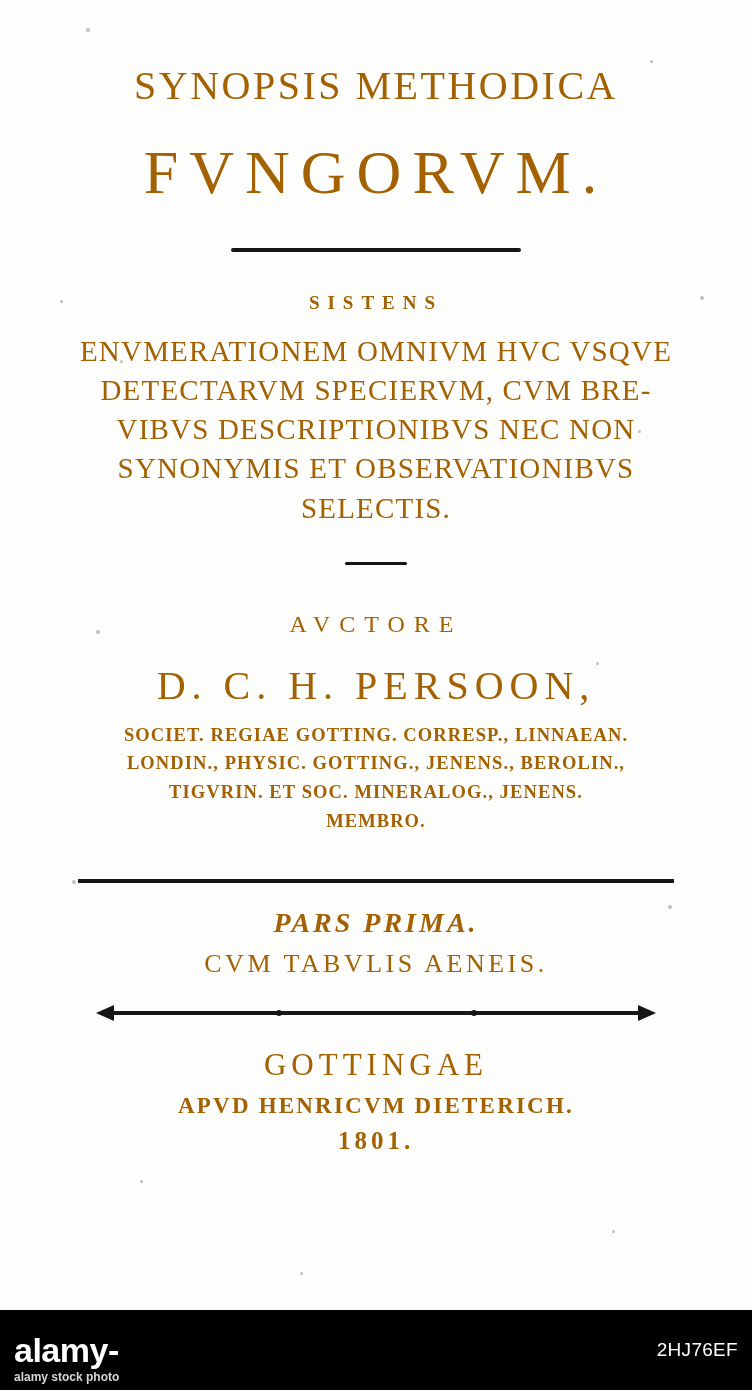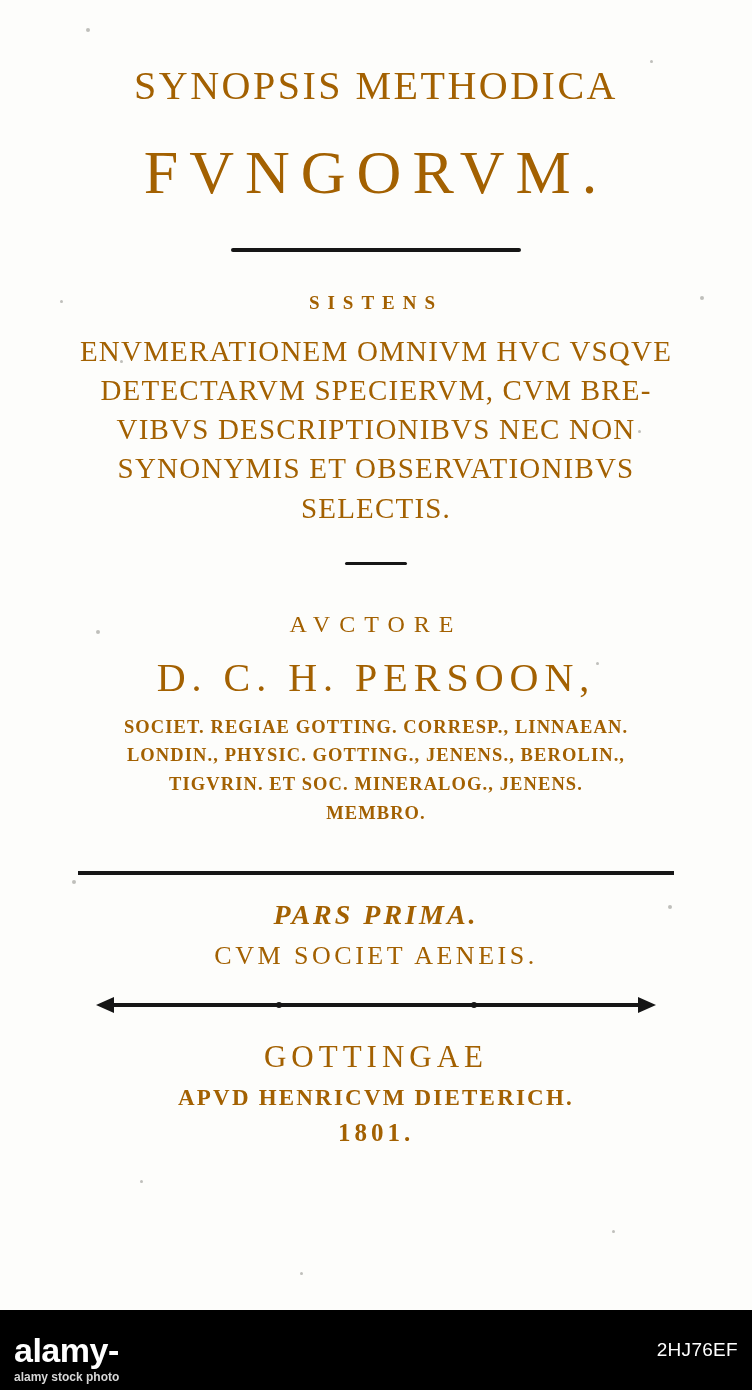--- a/index.html
+++ b/index.html
@@ -94,21 +94,21 @@
   .blurb div { white-space: nowrap; }
 
   .t-auctore {
     margin-top: 46px;
     font-size: 24px;
     letter-spacing: 9px;
     text-align: right;
   }
 
   .t-author {
-    margin-top: 16px;
+    margin-top: 24px;
     font-size: 40px;
     letter-spacing: 6px;
     white-space: nowrap;
   }
 
   .creds {
     margin-top: 12px;
     width: 600px;
     text-align: center;
     font-size: 18.5px;
@@ -280,21 +280,21 @@
     <div class="creds">
       <div>SOCIET. REGIAE GOTTING. CORRESP., LINNAEAN.</div>
       <div>LONDIN., PHYSIC. GOTTING., JENENS., BEROLIN.,</div>
       <div>TIGVRIN. ET SOC. MINERALOG., JENENS.</div>
       <div>MEMBRO.</div>
     </div>
 
     <div class="rule-wide"></div>
 
     <div class="t-pars">PARS PRIMA.</div>
-    <div class="t-tabulis">CVM SOCIET AENEIS.</div>
+    <div class="t-tabulis">CVM TABVLIS AENEIS.</div>
 
     <div class="rule-arrow">
       <div class="head left"></div>
       <div class="bar"></div>
       <div class="dot" style="left:180px;"></div>
       <div class="dot" style="left:375px;"></div>
       <div class="head right"></div>
     </div>
 
     <div class="t-city">GOTTINGAE</div>

